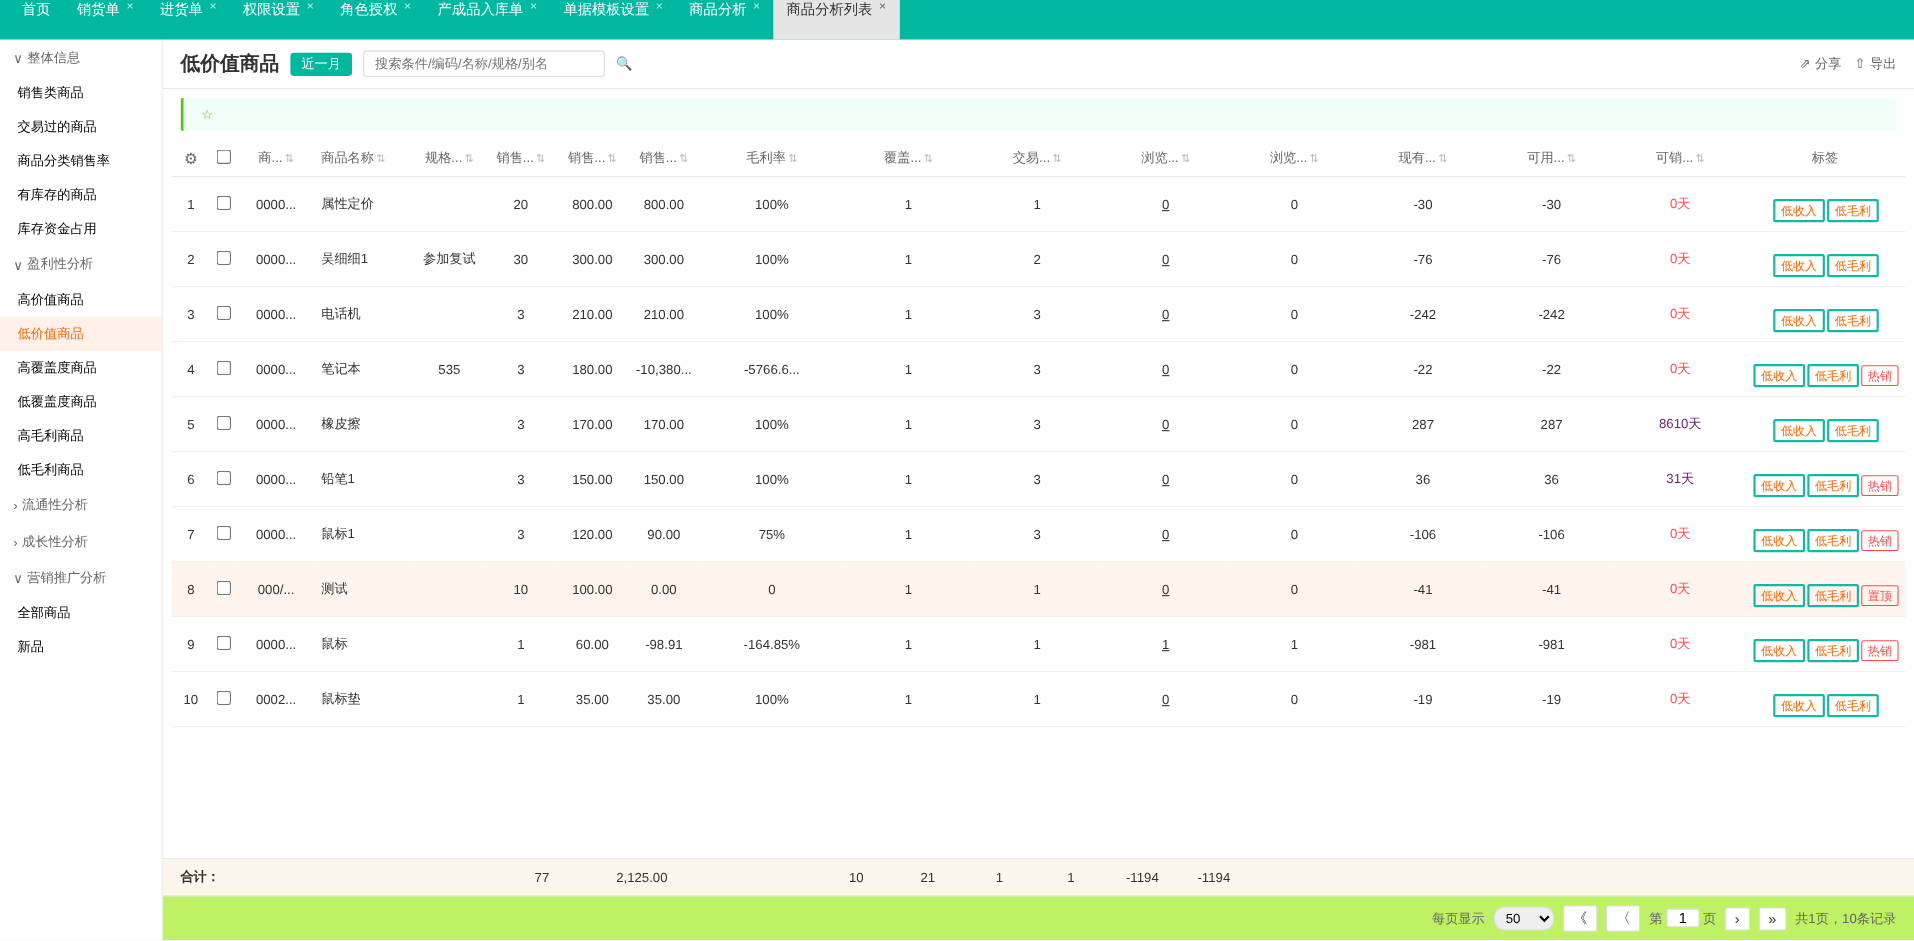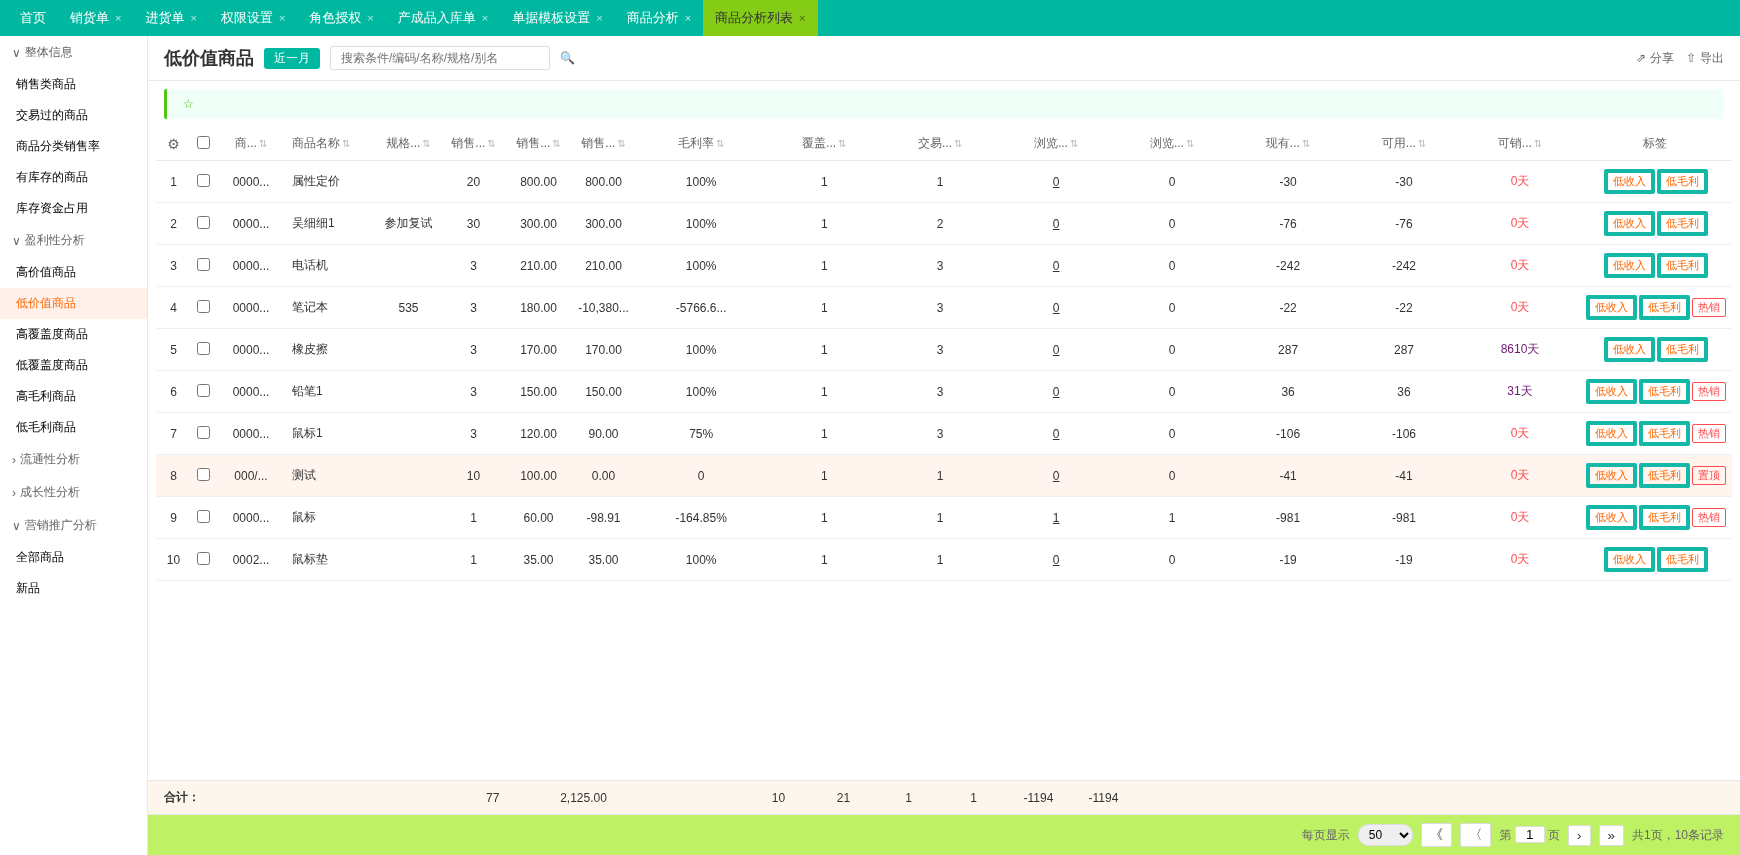--- a/index.html
+++ b/index.html
@@ -1,21 +1,21 @@
 <!DOCTYPE html>
 <html><head>
   <meta charset="utf-8">
   <style>
     * { box-sizing: border-box; margin: 0; padding: 0; }
     body { font-family: 'Microsoft YaHei', Arial, sans-serif; font-size: 12px; background: #f5f5f5; color: #333; overflow: hidden; height: 855px; display: flex; flex-direction: column; }
 
     
     .top-nav { background: #00b8a0; display: flex; align-items: center; height: 36px; padding: 0 8px; flex-shrink: 0; }
-    .top-nav .nav-item { color: #fff; padding: 0 12px; height: 36px; display: flex; align-items: center; cursor: pointer; font-size: 13px; white-space: nowrap; }
-    .top-nav .nav-item.active { background: #84cc16; color: #333; }
+    .top-nav .nav-item { color: #fff; padding: 0 12px; height: 36px; display: flex; cursor: pointer; font-size: 13px; white-space: nowrap; }
+    .top-nav .nav-item.active { background: #e5e5e5; color: #333; }
     .top-nav .nav-item .close-x { margin-left: 6px; font-size: 11px; opacity: 0.7; }
 
     
     .main-layout { display: flex; flex: 1; overflow: hidden; }
 
     
     .sidebar { width: 148px; background: #fff; border-right: 1px solid #e8e8e8; overflow-y: auto; flex-shrink: 0; }
     .sidebar-group-title { padding: 8px 12px; color: #666; font-size: 12px; display: flex; align-items: center; cursor: pointer; }
     .sidebar-group-title .arrow { margin-right: 4px; }
     .sidebar-item { padding: 7px 16px; color: #000000; cursor: pointer; font-size: 12px; }
@@ -41,21 +41,21 @@
 
     table { width: 100%; border-collapse: collapse; font-size: 12px; }
     thead tr { background: #fff; border-bottom: 1px solid #e8e8e8; }
     thead th { padding: 8px 6px; text-align: center; color: #666; font-weight: normal; white-space: nowrap; border-bottom: 1px solid #e8e8e8; position: sticky; top: 0; background: #fff; z-index: 1; }
     thead th .sort-icon { color: #bbb; margin-left: 2px; font-size: 10px; }
     tbody tr { border-bottom: 1px solid #f0f0f0; }
     tbody tr.highlighted { background: #fff5ee; }
     tbody td { padding: 8px 6px; text-align: center; white-space: nowrap; }
     tbody td.left-align { text-align: left; }
     .tag { display: inline-block; padding: 1px 5px; border-radius: 2px; font-size: 11px; margin-left: 2px; }
-    .tag-orange { color: #ff6600; border: 4px solid #14b8a6; }
+    .tag-orange { color: #ff6600; border: 2px solid #14b8a6; margin-top: 12px; }
     .tag-red { color: #ff4d4f; border: 1px solid #ff4d4f; }
     .days-text { color: #ff4d4f; }
     .days-text-normal { color: #701a75; }
     .underline-link { text-decoration: underline; color: #333; cursor: pointer; }
 
     
     .table-footer { padding: 8px 16px; background: #fdf6ec; border-top: 1px solid #e8e8e8; display: flex; align-items: center; gap: 12px; flex-shrink: 0; }
     .footer-label { font-weight: bold; color: #333; margin-right: 20px; min-width: 50px; }
 
     

